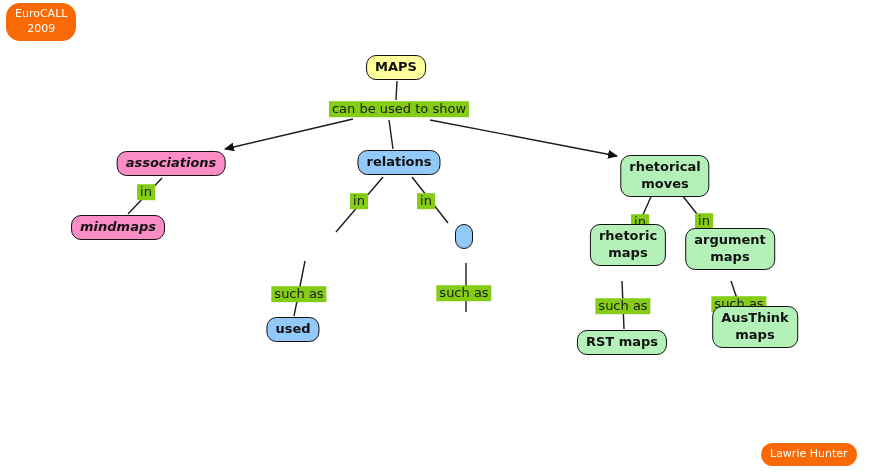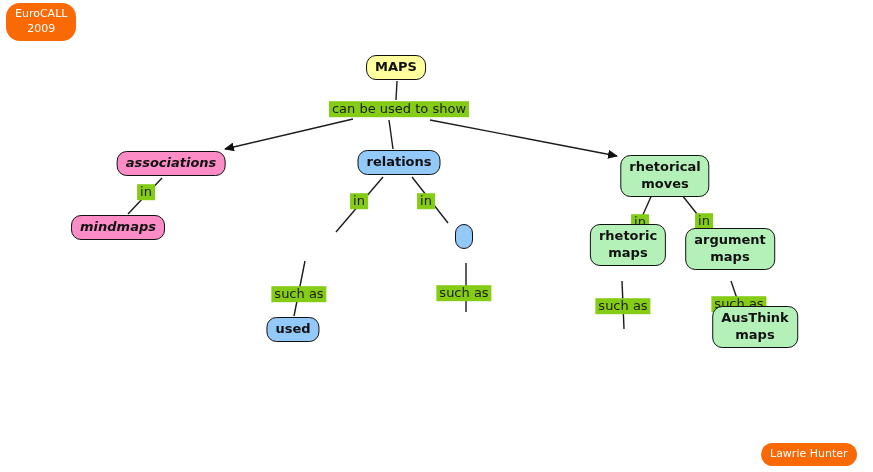--- a/index.html
+++ b/index.html
@@ -103,20 +103,21 @@
   <div class="node pink" style="left:118px;top:215px">mindmaps</div>
   <div class="node blue" style="left:464px;top:224px">
   </div>
   <div class="node blue" style="left:293px;top:317px">used</div>
   <div class="node green" style="left:665px;top:155px">rhetorical
 moves</div>
   <div class="node green" style="left:628px;top:224px">rhetoric
 maps</div>
   <div class="node green" style="left:730px;top:228px">argument
 maps</div>
+  <div class="node green" style="left:622px;top:330px">RST maps</div>
   <div class="node green" style="left:755px;top:306px">AusThink
 maps</div>
 
   <div class="badge" style="left:6px;top:3px">EuroCALL
 2009</div>
   <div class="badge" style="left:761px;top:443px">Lawrie Hunter</div>
 
 </div>
 
 </body></html>

